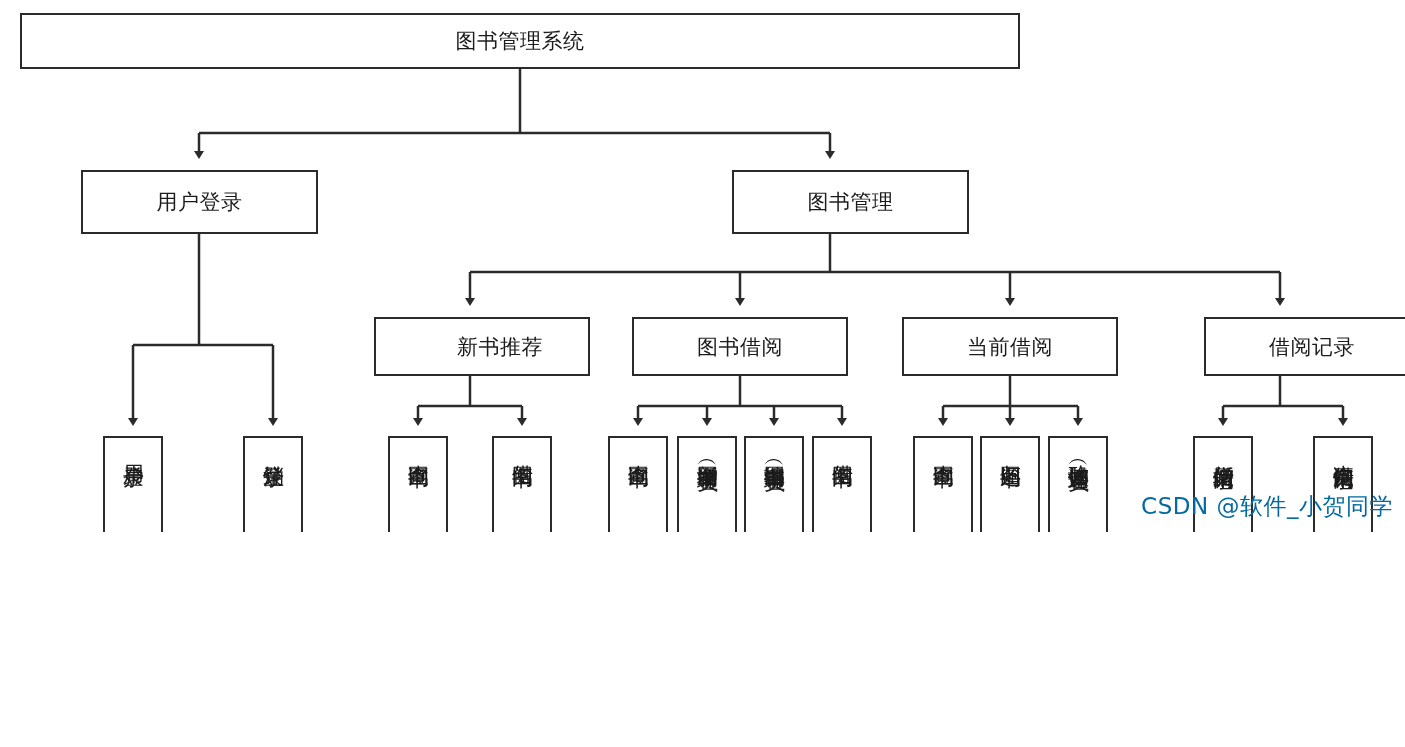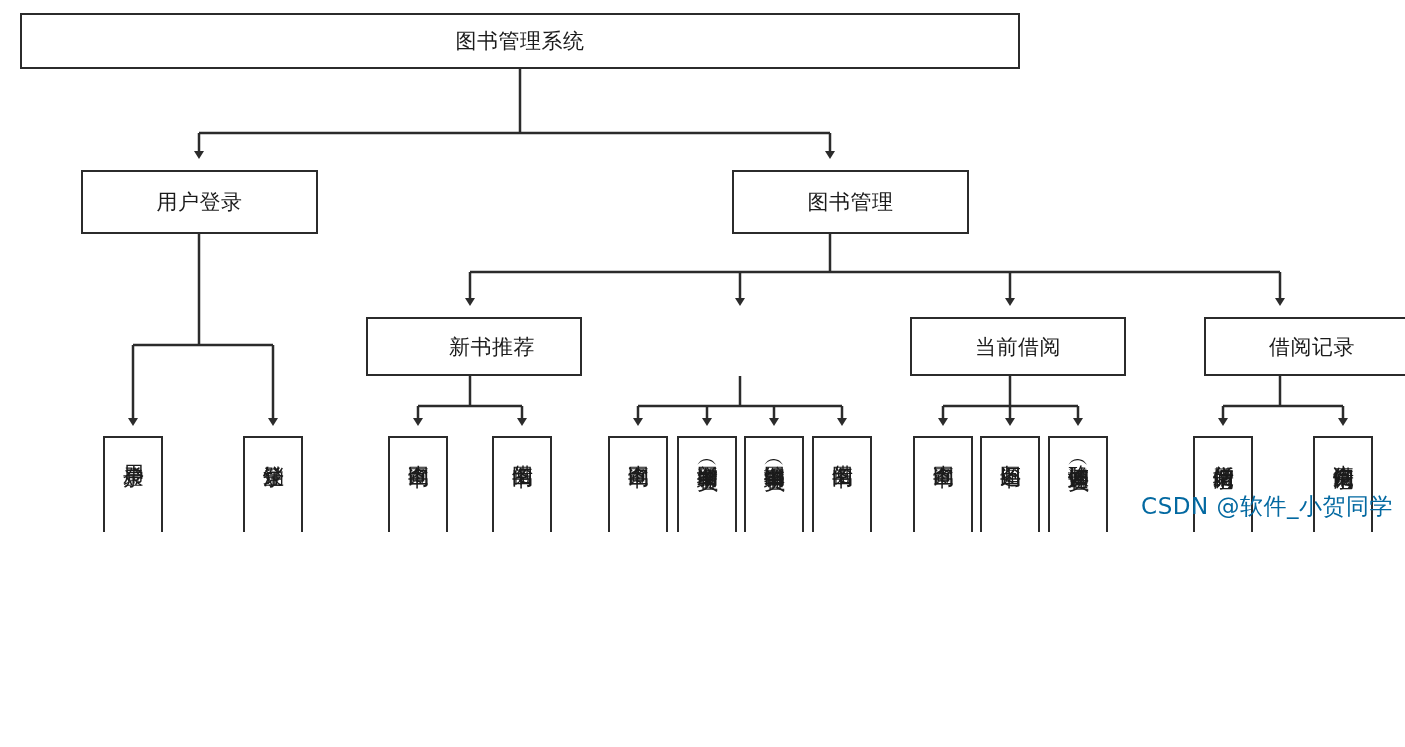--- a/index.html
+++ b/index.html
@@ -120,24 +120,27 @@
     <span>图书管理系统</span>
   </div>
 
   <div class="node h" style="left:81px; top:170px; width:237px; height:64px;">
     <span>用户登录</span>
   </div>
   <div class="node h" style="left:711px; top:170px; width:237px; height:64px;margin-left:21px;">
     <span>图书管理</span>
   </div>
 
-  <div class="node h" style="left:366px; top:317px; width:216px; height:59px;padding-left:36px;">
+  <div class="node h" style="left:374px; top:317px; width:216px; height:59px;padding-left:36px;">
     <span>新书推荐</span>
   </div>
-  <div class="node h" style="left:902px; top:317px; width:216px; height:59px;margin-left:8px;">
+  <div class="node h" style="left:632px; top:317px; width:216px; height:59px;">
+    <span>图书借阅</span>
+  </div>
+  <div class="node h" style="left:902px; top:317px; width:216px; height:59px;">
     <span>当前借阅</span>
   </div>
   <div class="node h" style="left:1172px; top:317px; width:216px; height:59px;margin-left:32px;">
     <span>借阅记录</span>
   </div>
 
   <div class="node v" style="left:103px; top:436px; width:60px; height:298px;">
     <span class="vtext">用户登录</span>
   </div>
   <div class="node v" style="left:243px; top:436px; width:60px; height:298px;">

